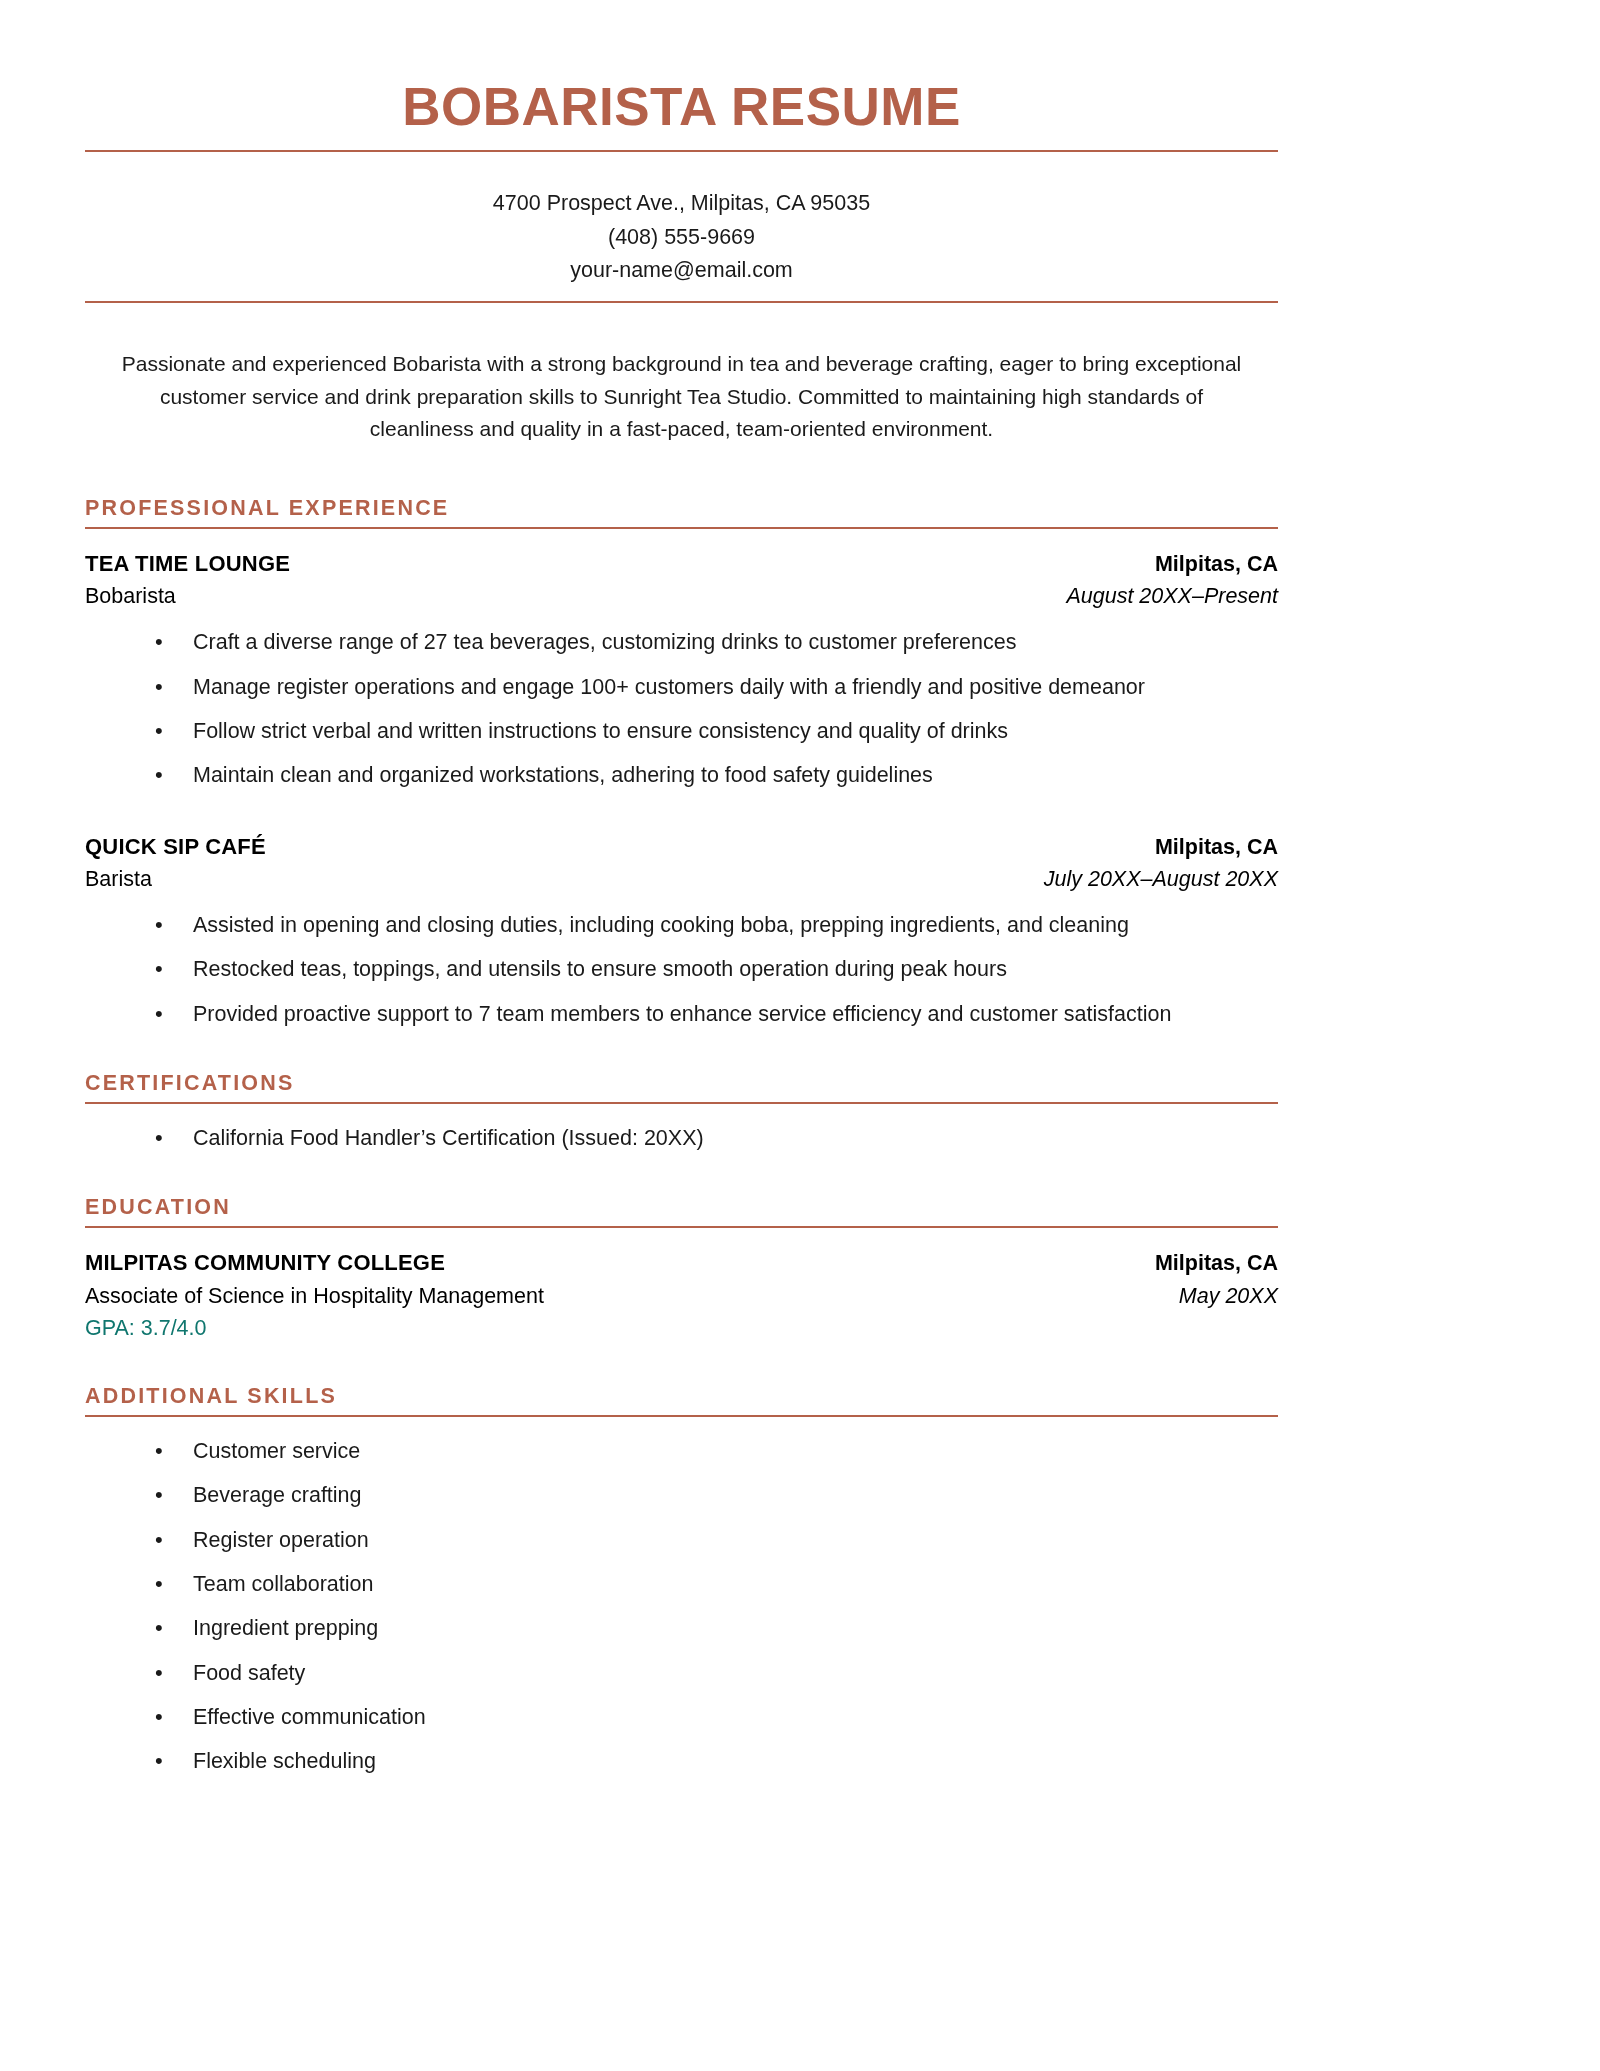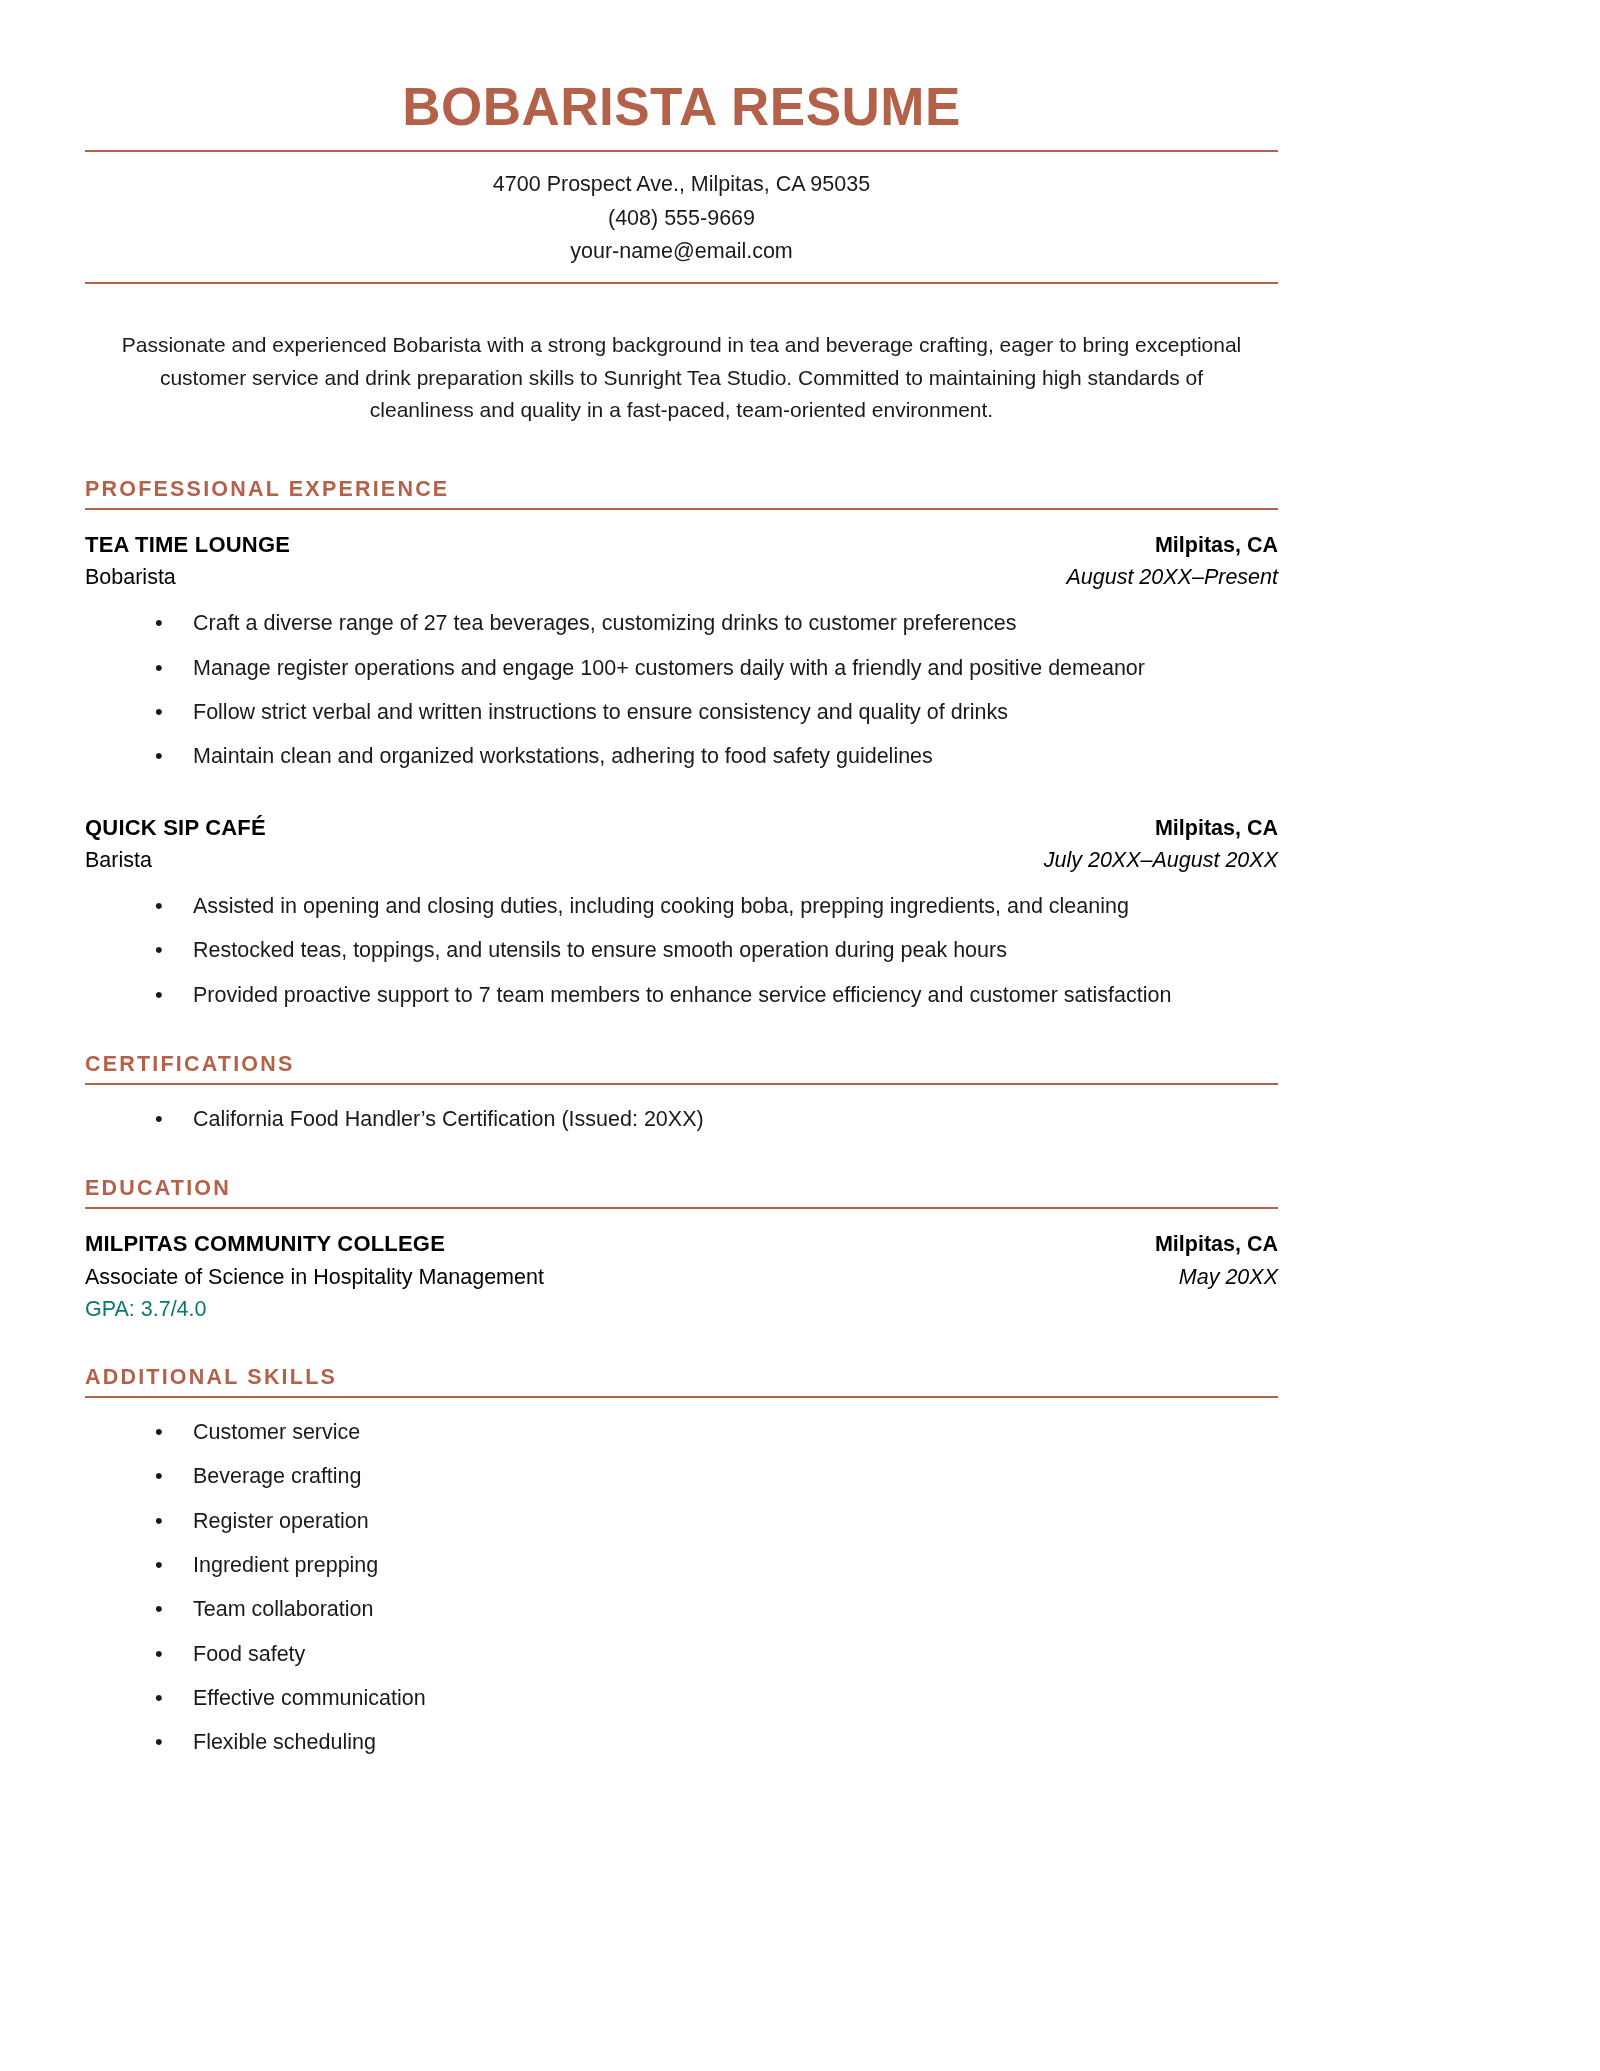--- a/index.html
+++ b/index.html
@@ -37,20 +37,21 @@
     border-top: 2px solid #b4614a;
     margin: 0;
     height: 0;
   }
   .contact-block {
     text-align: center;
     padding: 16px 0 14px 0;
     font-size: 21.5px;
     line-height: 1.55;
     color: #1a1a1a;
+    margin-top: 19px;
   }
   .contact-line { display: block; }
 
   .summary {
     text-align: center;
     font-size: 21px;
     line-height: 1.55;
     color: #1a1a1a;
     padding: 24px 32px 10px 32px;
   }
@@ -218,21 +219,21 @@
     </div>
   </div>
 
   <div class="section">
     <div class="section-heading">ADDITIONAL SKILLS</div>
     <hr class="section-rule">
     <ul class="bullets skills-list">
       <li>Customer service</li>
       <li>Beverage crafting</li>
       <li>Register operation</li>
+      <li>Team collaboration</li>
       <li>Ingredient prepping</li>
-      <li>Team collaboration</li>
       <li>Food safety</li>
       <li>Effective communication</li>
       <li>Flexible scheduling</li>
     </ul>
   </div>
 
 </div>
 
 </body></html>

